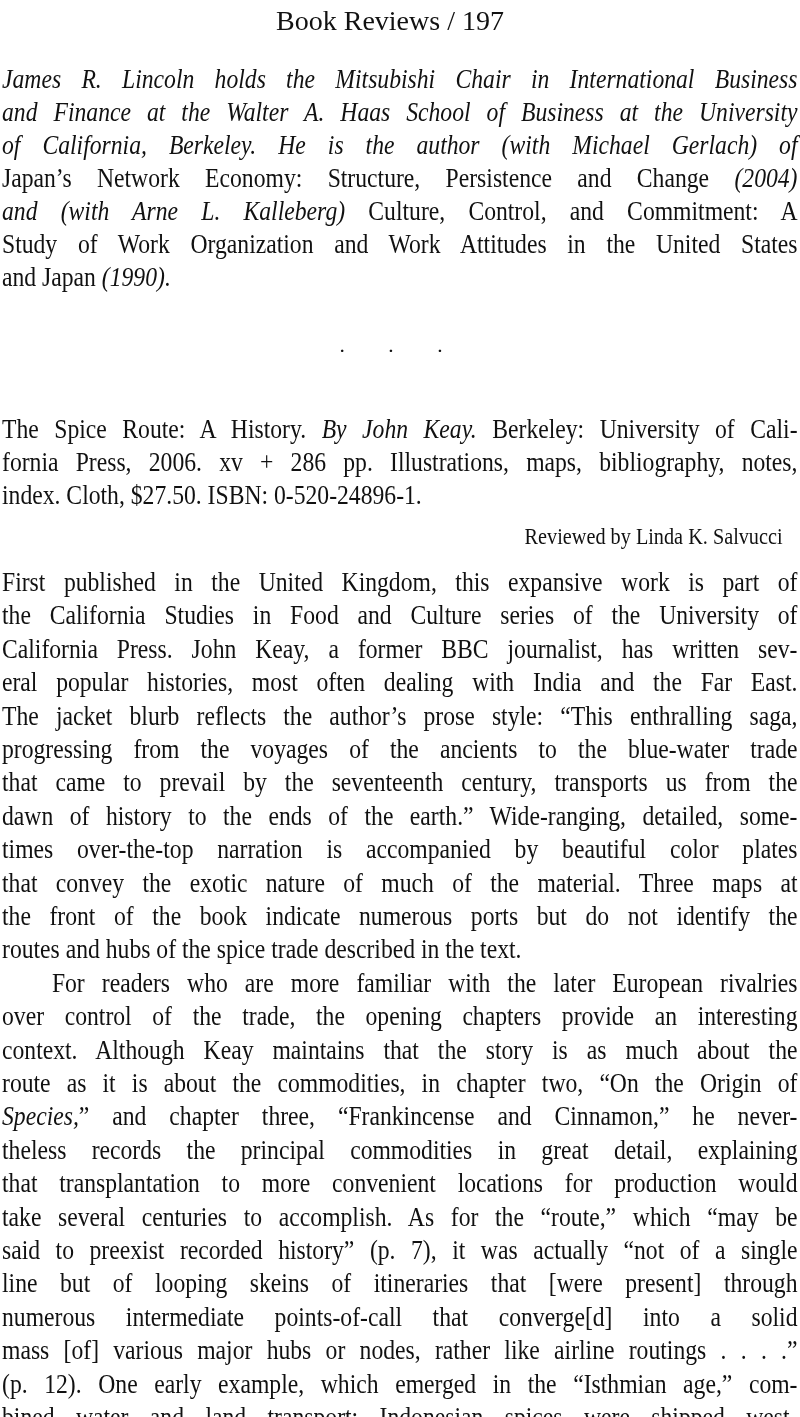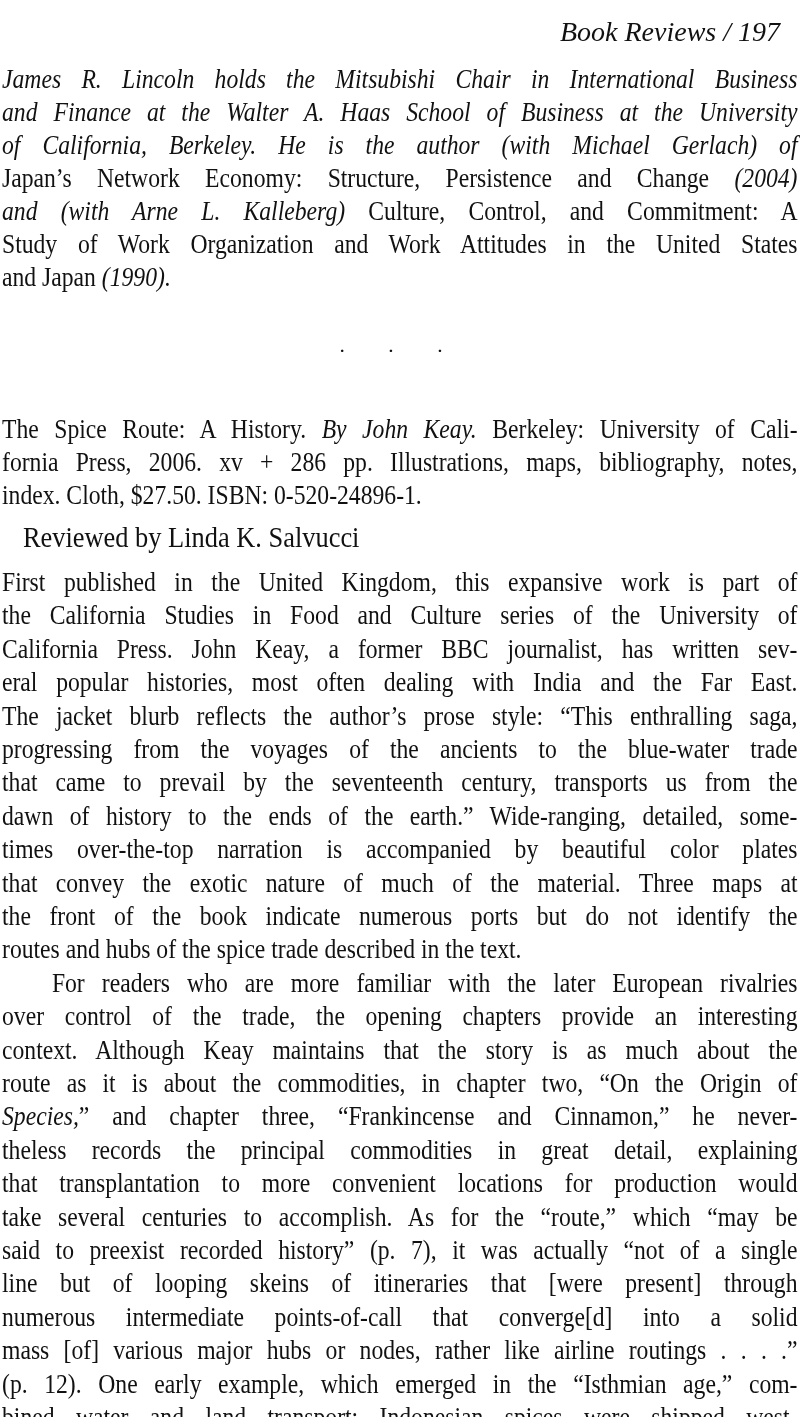--- a/index.html
+++ b/index.html
@@ -1,27 +1,27 @@
 <!DOCTYPE html>
 <html><head>
 <meta charset="utf-8">
 <style>
   html, body { margin: 0; padding: 0; background: #ffffff; }
   body { width: 800px; height: 1417px; overflow: hidden; position: relative;
          font-family: "Liberation Serif", "DejaVu Serif", serif; color: #111; }
   .page { position: absolute; left: 0; top: 0; width: 800px; height: 1417px; }
-  .running-head { position: absolute; top: 15px; left: 0; width: 780px; text-align: right;
-         font-style: italic; font-size: 28px; line-height: 34px; }
+  .running-head { position: absolute; top: 4px; left: 0; width: 780px; text-align: center;
+         font-size: 28px; line-height: 34px; }
   .line { position: absolute; left: 2px; width: 796px; font-size: 27.5px; line-height: 33px;
           white-space: nowrap; text-align: justify; text-align-last: justify;
           transform-origin: left top; transform: scaleX(0.86); width: 925px; }
   .line.last { text-align-last: left; }
   .line.indent { text-indent: 58px; }
   .it { font-style: italic; }
-  .center { position: absolute; left: 0; width: 800px; text-align: left; font-size: 30px; line-height: 33px; }
+  .center { position: absolute; left: 0; width: 800px; text-align: right; font-size: 23px; line-height: 33px; }
   .center span.inner { display: inline-block; transform: scaleX(0.88); }
   .dots { position: absolute; top: 338px; left: 0; width: 800px; text-align: center; font-size: 22px; letter-spacing: 18px; }
 </style>
 </head>
 <body>
 
 <div class="page">
   <div class="running-head">Book Reviews / 197</div>
   <div id="bio">
       <div class="line" style="top: 62px;"><span class="it">James R. Lincoln holds the Mitsubishi Chair in International Business</span></div>

